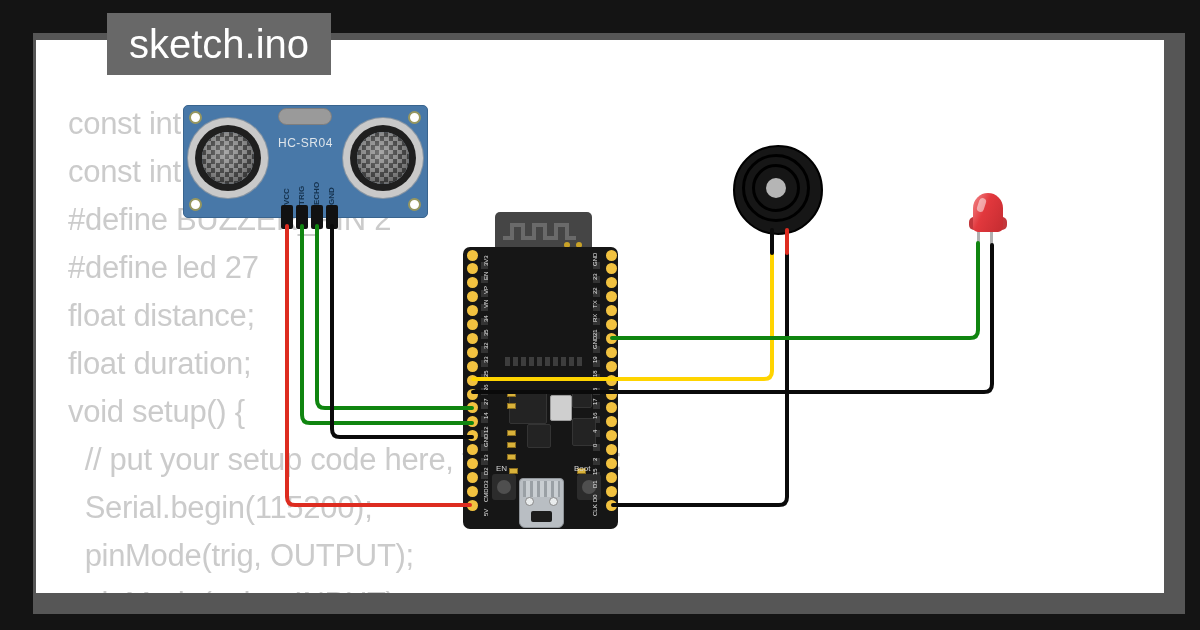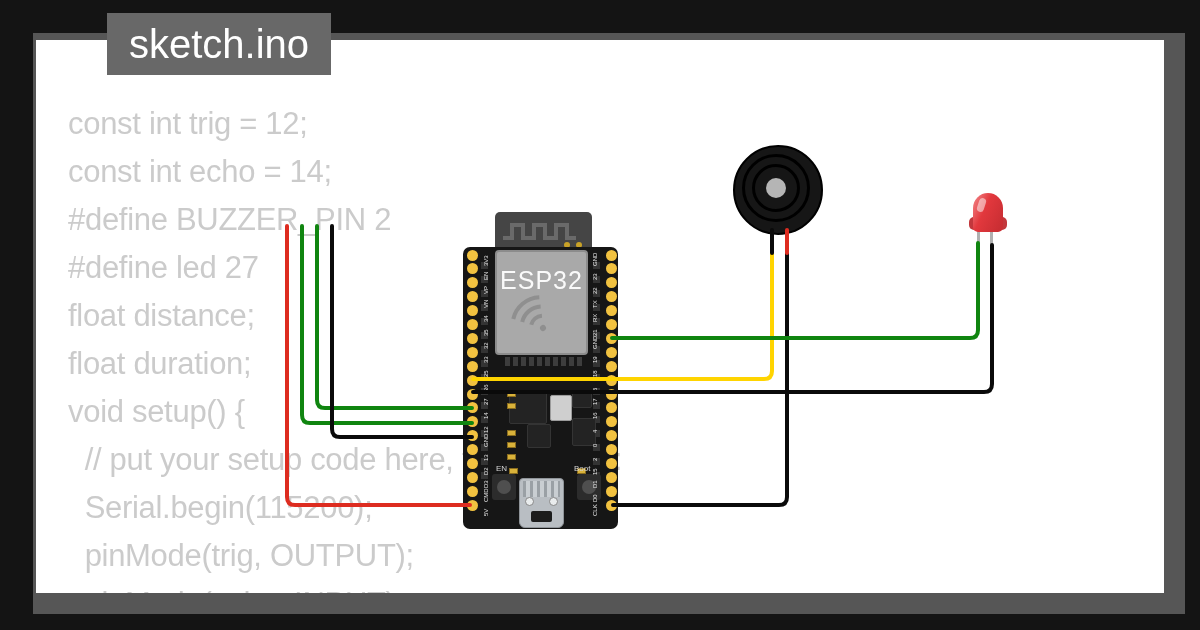--- a/index.html
+++ b/index.html
@@ -95,43 +95,53 @@
 <div class="page">
   <div class="code" style="color: rgb(203, 203, 203);"><div>const int trig = 12;</div><div>const int echo = 14;</div><div>#define BUZZER_PIN 2</div><div>#define led 27</div><div>float distance;</div><div>float duration;</div><div>void setup() {</div><div>  // put your setup code here, to run once:</div><div>  Serial.begin(115200);</div><div>  pinMode(trig, OUTPUT);</div><div>  pinMode(echo, INPUT);</div></div>
 </div>
 
 <div class="tab">
   <span>sketch.ino</span>
 </div>
 
 <div class="stage">
 
+  <div class="hcsr04">
+    <div class="board"></div>
+    <div class="hole" style="left:6px;top:6px"></div>
+    <div class="hole" style="left:225px;top:6px"></div>
+    <div class="hole" style="left:6px;top:93px"></div>
+    <div class="hole" style="left:225px;top:93px"></div>
+    <div class="transducer" style="left:19px;top:27px"></div>
+    <div class="transducer" style="left:174px;top:27px"></div>
+    <div class="crystal"></div>
+    <div class="hc-label">HC-SR04</div>
+    <div>
+        <div class="spin" style="left: 98px;"></div>
+        <div class="spin-label" style="left: 98px;">VCC</div>
+        <div class="spin" style="left: 113px;"></div>
+        <div class="spin-label" style="left: 113px;">TRIG</div>
+        <div class="spin" style="left: 128px;"></div>
+        <div class="spin-label" style="left: 128px;">ECHO</div>
+        <div class="spin" style="left: 143px;"></div>
+        <div class="spin-label" style="left: 143px;">GND</div>
+      </div>
+  </div>
 
   <div class="esp32">
     <div class="antenna">
       <svg width="97" height="40">
           <path d="M8,26 h9 v-13 h11 v13 h11 v-13 h11 v13 h11 v-13 h11 v13 h9" fill="none" stroke="#6a6a6a" stroke-width="4"></path>
       <circle cx="72" cy="33" r="3" fill="#c9a227"></circle>
           <circle cx="84" cy="33" r="3" fill="#c9a227"></circle>
         </svg>
     </div>
     <div class="pcb"></div>
     <div class="sidepads-l"></div>
     <div class="sidepads-r"></div>
-    <div class="shield">
-      <div class="chipname">ESP32</div>
-      <svg width="93" height="105" style="position:absolute;left:0;top:0">
-        <g transform="rotate(-40 46 76)" stroke="#8f8f8f" stroke-width="4" fill="none">
-          <circle cx="46" cy="76" r="3" fill="#8f8f8f" stroke="none"></circle>
-          <path d="M39,66 a12,12 0 0 1 14,0"></path>
-          <path d="M34,58 a20,20 0 0 1 24,0"></path>
-          <path d="M29,50 a28,28 0 0 1 34,0"></path>
-        </g>
-      </svg>
-    </div>
     <div class="pads"></div>
 
     <div class="chip" style="left:46px;top:180px;width:38px;height:32px"></div>
     <div class="chip" style="left:87px;top:183px;width:22px;height:26px;background:#cfcfcf;border-color:#9b9b9b"></div>
     <div class="chip" style="left:64px;top:212px;width:24px;height:24px"></div>
     <div class="chip" style="left:109px;top:180px;width:20px;height:16px"></div>
     <div class="chip" style="left:109px;top:206px;width:24px;height:28px"></div>
     <div class="cap" style="left:44px;top:179px"></div>
     <div class="cap" style="left:44px;top:191px"></div>
     <div class="cap" style="left:44px;top:218px"></div>

